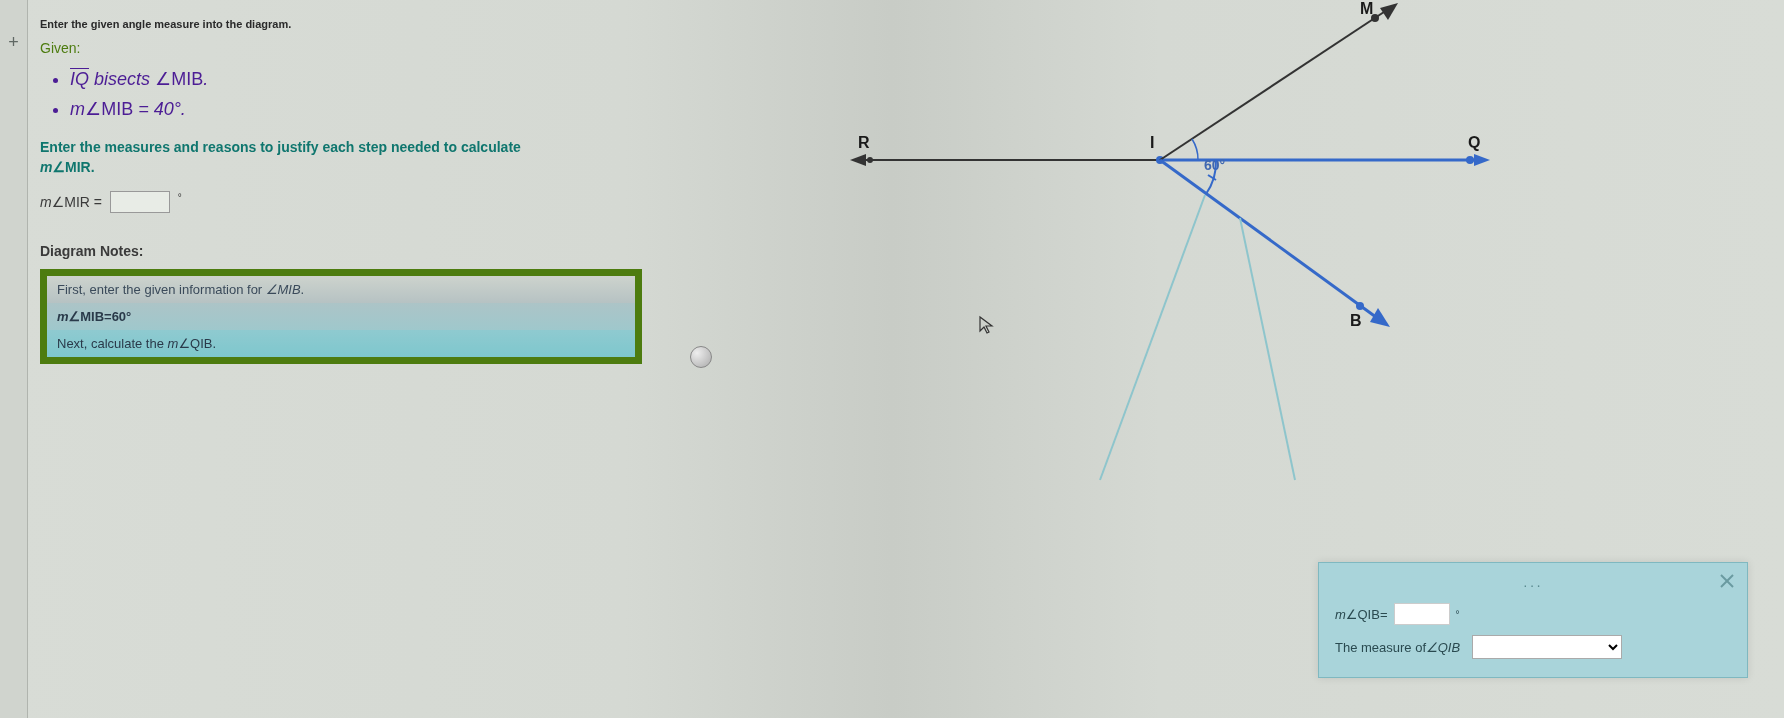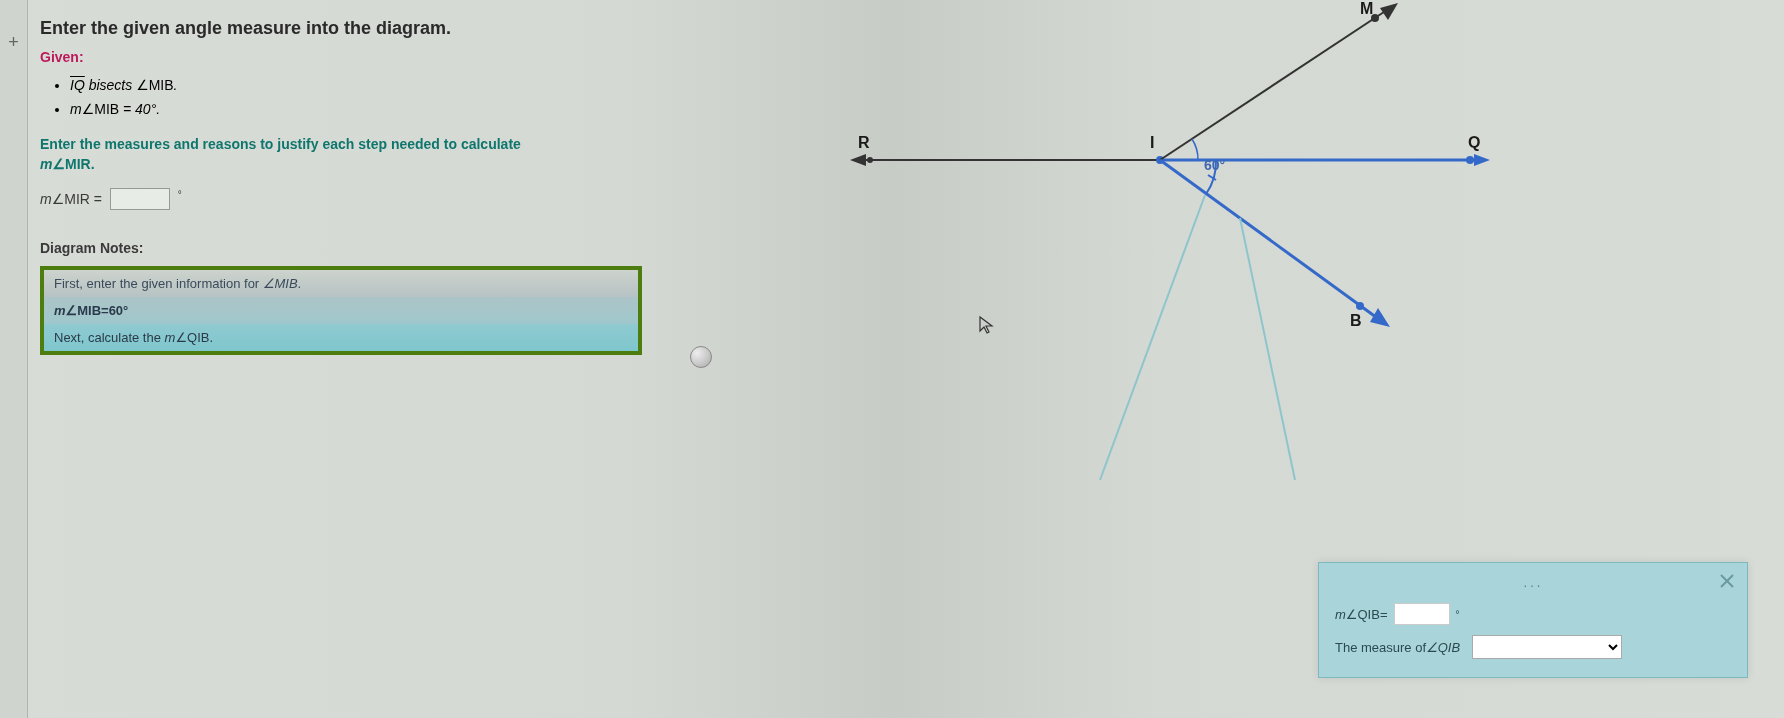--- a/index.html
+++ b/index.html
@@ -24,40 +24,40 @@
     margin: 4px auto;
     font-size: 18px; text-align: center;
     color: #606864;
     cursor: pointer;
   }
   .content-left {
     position: absolute;
     left: 40px; top: 18px;
     width: 620px;
   }
-  .heading { font-weight: bold; font-size: 18px; margin-bottom: 10px; color: #2a2a2a; }
-  .given-label { font-size: 14px; color: #be185d; margin-bottom: 12px; font-weight: bold; }
+  .heading { font-weight: bold; font-size: 11px; margin-bottom: 10px; color: #2a2a2a; }
+  .given-label { font-size: 14px; color: #4d7c0f; margin-bottom: 12px; }
   ul.given-list { margin-left: 30px; margin-bottom: 18px; }
-  ul.given-list li { font-size: 14px; margin-bottom: 8px; font-style: italic; color: #000000; }
+  ul.given-list li { font-size: 18px; margin-bottom: 8px; font-style: italic; color: #4c1d95; }
   .overline { text-decoration: overline; font-style: italic; }
   .angle-sym { font-style: normal; }
   .sub-heading { font-weight: bold; font-size: 14px; margin-bottom: 4px; color: #0f766e; line-height: 1.4; }
   .ital { font-style: italic; }
   .answer-row { margin-top: 14px; font-size: 14px; }
   .answer-row input {
     width: 60px; height: 22px;
     border: 1px solid #999;
     background: #e8ece6;
     margin: 0 4px;
     padding: 0 4px;
   }
   .deg-sup { vertical-align: super; font-size: 10px; }
   .notes-label { font-weight: bold; font-size: 14px; margin-top: 30px; margin-bottom: 10px; }
   .notes-box {
-    border: 4px solid #4d7c0f;
+    border: 7px solid #4d7c0f;
     background: #e7ebe5;
     padding: 0;
     width: 602px;
   }
   .notes-box .line {
     padding: 6px 10px;
     font-size: 13px;
   }
   .notes-box .line1 { background: linear-gradient(#cdd3cd,#b6c2c3); color: #3a4a5a; }
   .notes-box .line2 { background: linear-gradient(#acc4c7,#9fc8cc); color: #2a3a4a; font-weight: bold; }

